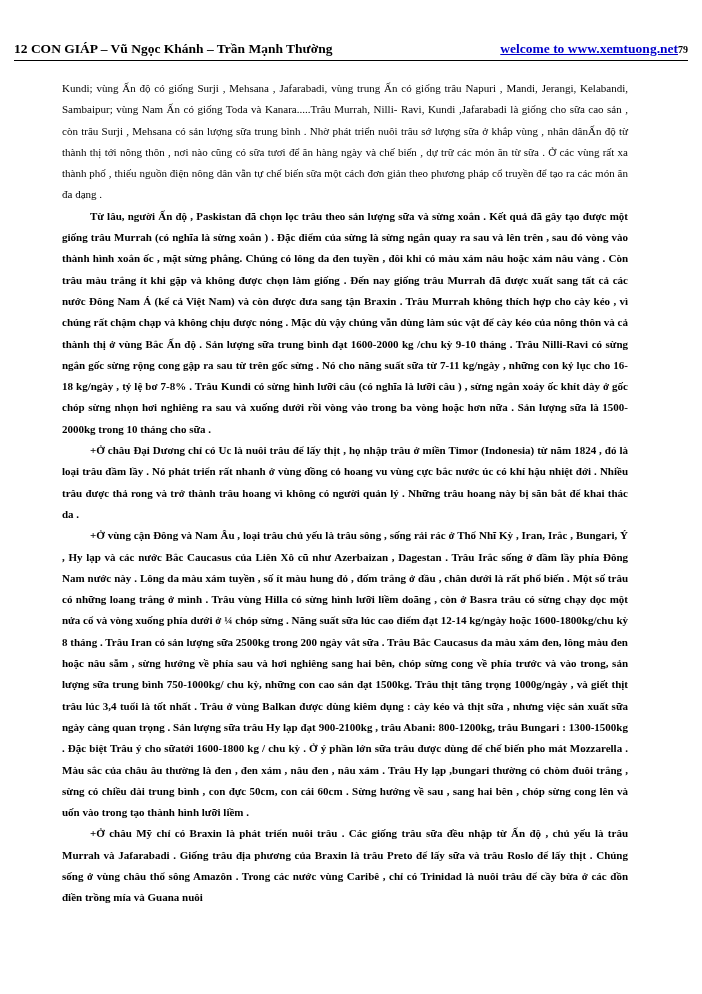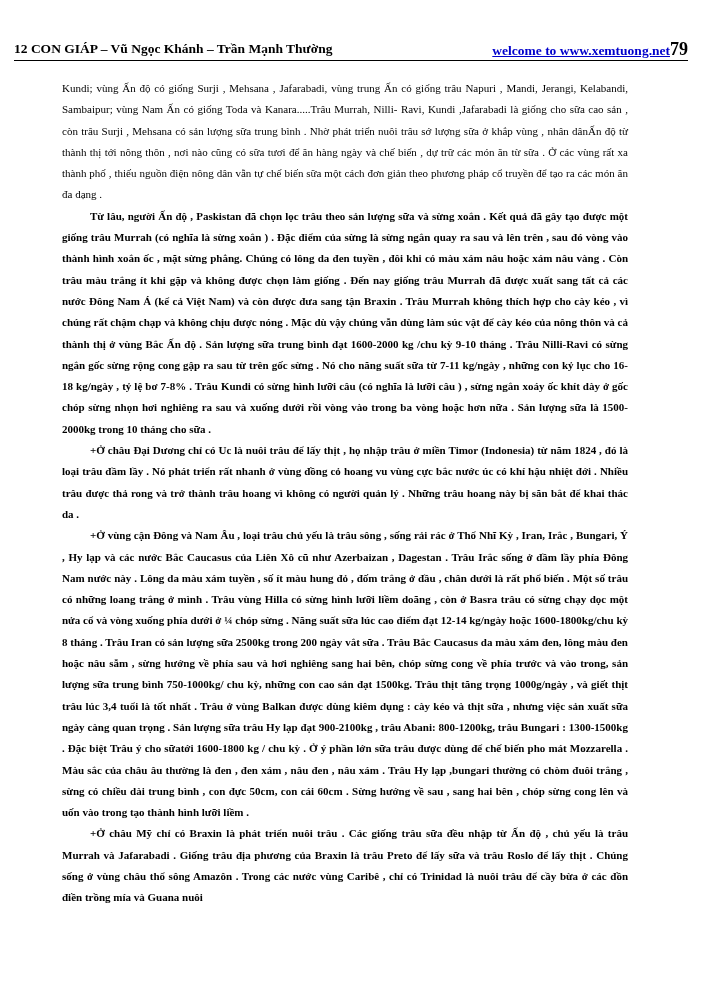--- a/index.html
+++ b/index.html
@@ -38,21 +38,21 @@
     white-space: nowrap;
   }
   .header-link {
     color: #0000cc;
     text-decoration: underline;
     font-weight: bold;
     font-size: 13.5px;
   }
   .header-page {
     font-weight: bold;
-    font-size: 18px;
+    font-size: 10px;
     padding-left: 0px;
   }
   .rule {
     position: absolute;
     top: 60px;
     left: 14px;
     width: 674px;
     height: 1px;
     background: #000000;
   }

